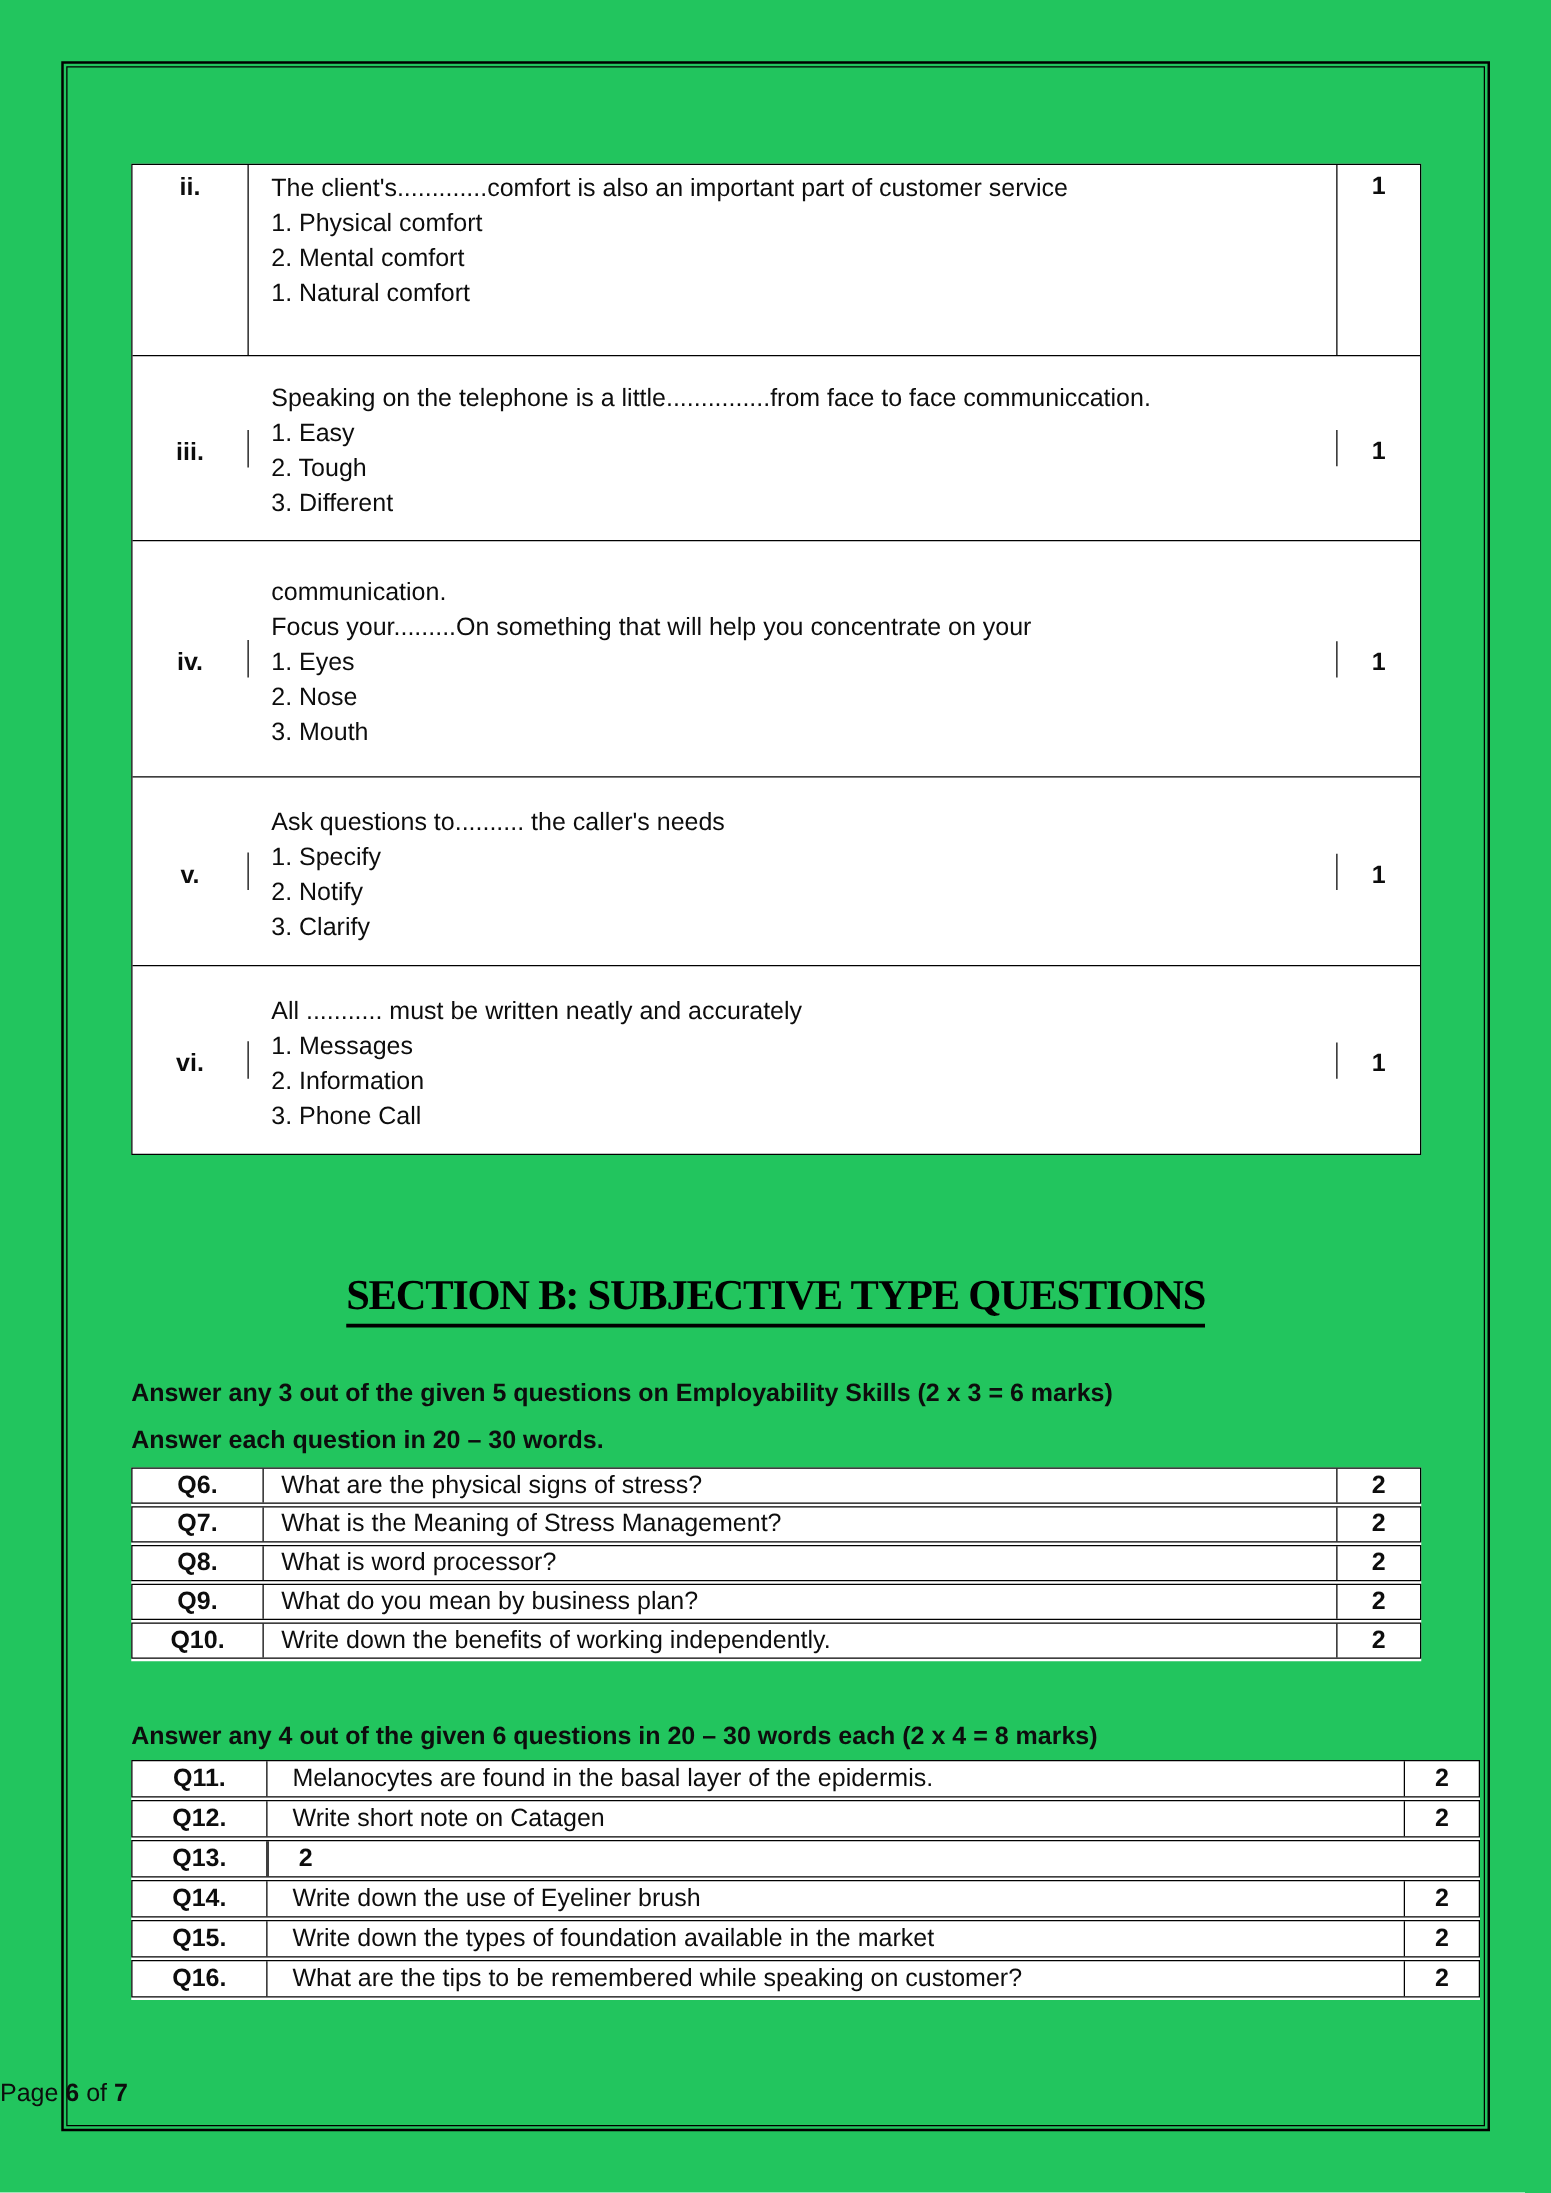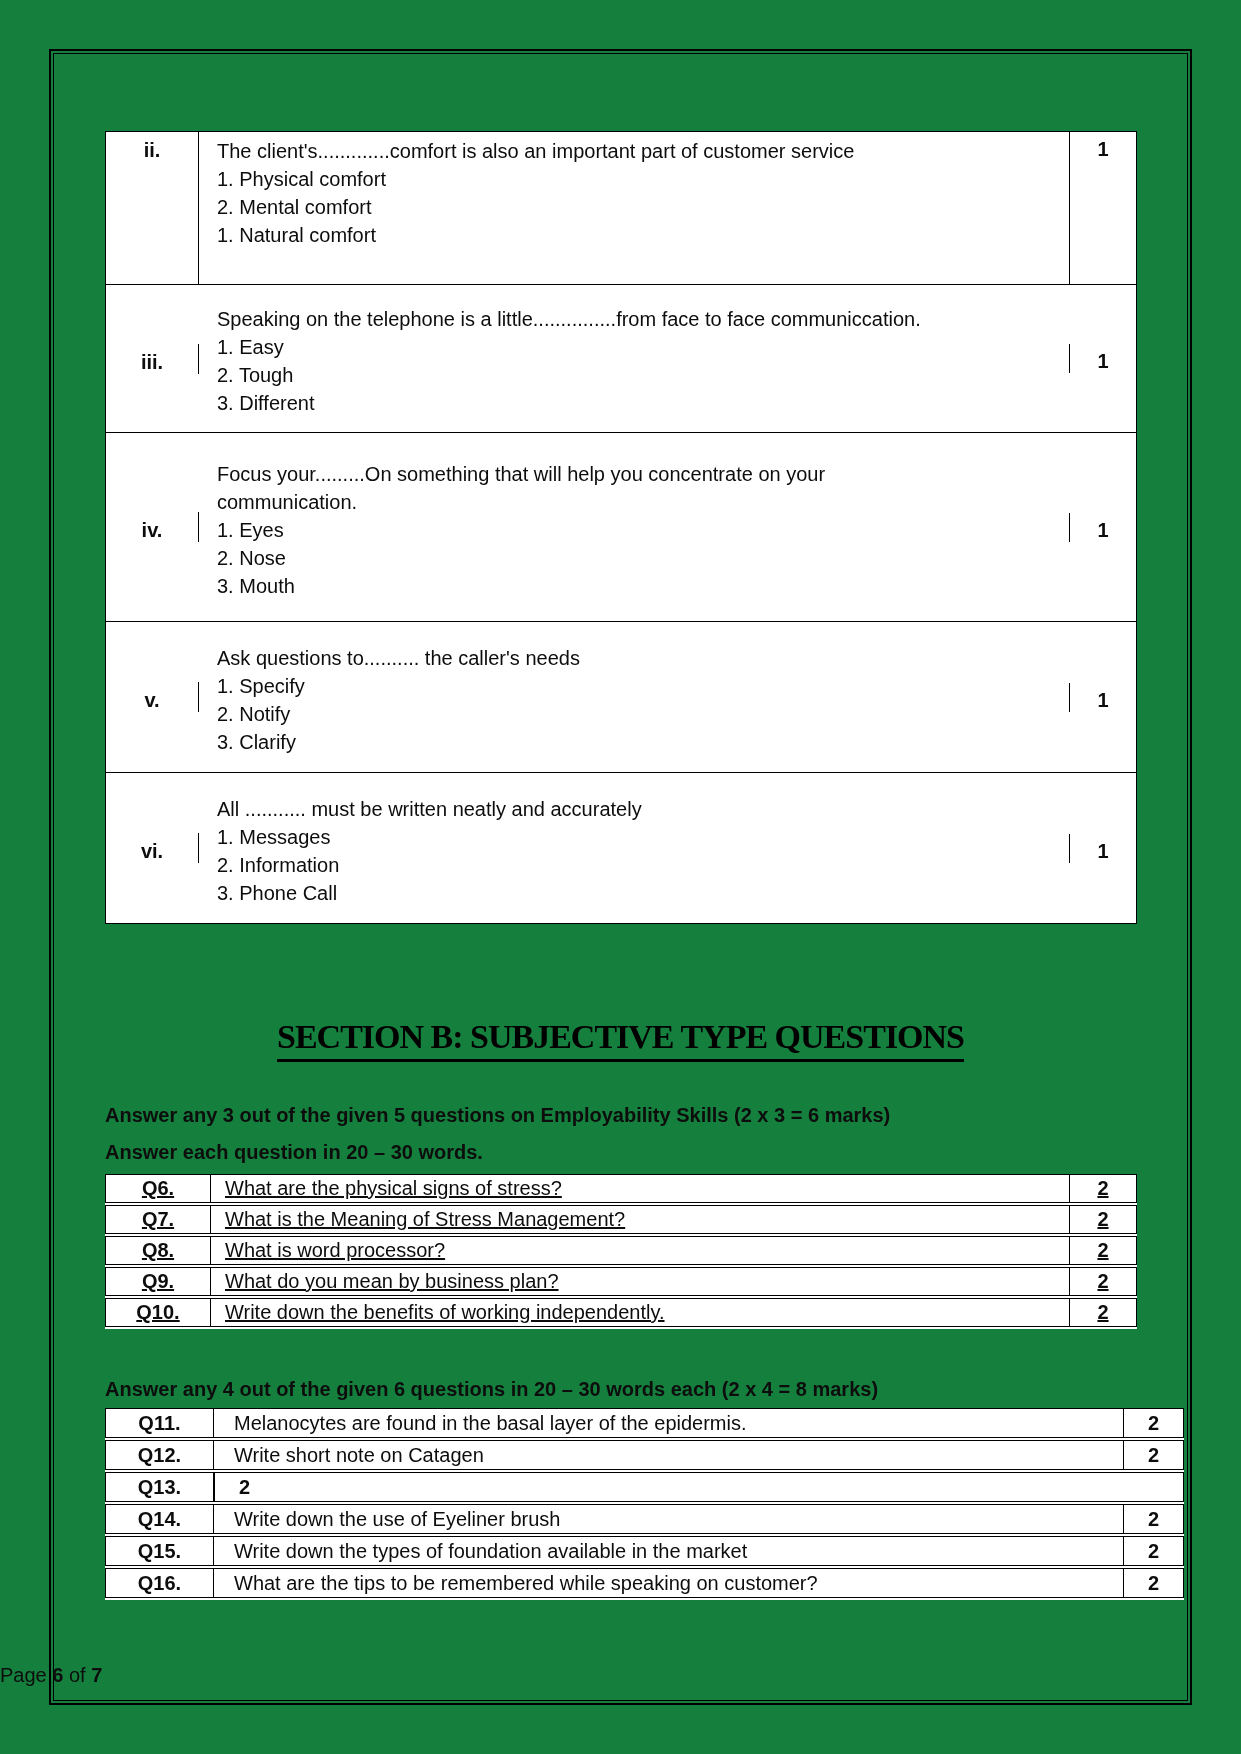--- a/index.html
+++ b/index.html
@@ -3,21 +3,21 @@
 <meta charset="utf-8">
 <style>
   * { box-sizing: border-box; margin: 0; padding: 0; }
   html, body { background: #ffffff; }
   body {
     width: 1241px; height: 1754px;
     position: relative;
     font-family: "Liberation Sans", "DejaVu Sans", sans-serif;
     color: #0d0d0d;
   }
-  .page { position: absolute; inset: 0; background: #15803d; }
+  .page { position: absolute; inset: 0; background: #22c55e; }
 
   
   .frame-outer {
     position: absolute; left: 49px; top: 49px; width: 1143px; height: 1656px;
     border: 2px solid #000;
   }
   .frame-inner { position: absolute; inset: 2px; border: 1px solid #000; }
 
   
   .mcq-table {
@@ -58,21 +58,21 @@
   .instr {
     position: absolute; left: 105px;
     font-weight: bold; font-size: 20px; color: #0d0d0d; white-space: nowrap;
   }
   #instr-1 { top: 1104px; }
   #instr-2 { top: 1141px; }
   #instr-3 { top: 1378px; }
 
   
   .sa-table { position: absolute; background: #fff; }
-  #table-q6  { left: 105px; top: 1174px; width: 1032px; text-decoration: underline; }
+  #table-q6  { left: 105px; top: 1174px; width: 1032px; }
   #table-q11 { left: 105px; top: 1408px; width: 1079px; }
   .srow {
     display: flex; align-items: center;
     border: 1px solid #000; height: 29px; margin-bottom: 2px;
     font-size: 20px;
   }
   #table-q11 .srow { height: 30px; }
   .sno {
     flex: 0 0 105px; width: 105px; align-self: stretch;
     display: flex; align-items: center; justify-content: center;
@@ -124,22 +124,22 @@
         <div>1. Easy</div>
         <div>2. Tough</div>
         <div>3. Different</div>
       </div>
       <div class="mmarks">1</div>
     </div>
 
     <div class="mrow" style="min-height:189px">
       <div class="mno">iv.</div>
       <div class="mq">
+        <div>communication.</div>
         <div>Focus your.........On something that will help you concentrate on your</div>
-        <div>communication.</div>
         <div>1. Eyes</div>
         <div>2. Nose</div>
         <div>3. Mouth</div>
       </div>
       <div class="mmarks">1</div>
     </div>
 
     <div class="mrow" style="min-height:151px">
       <div class="mno">v.</div>
       <div class="mq">

